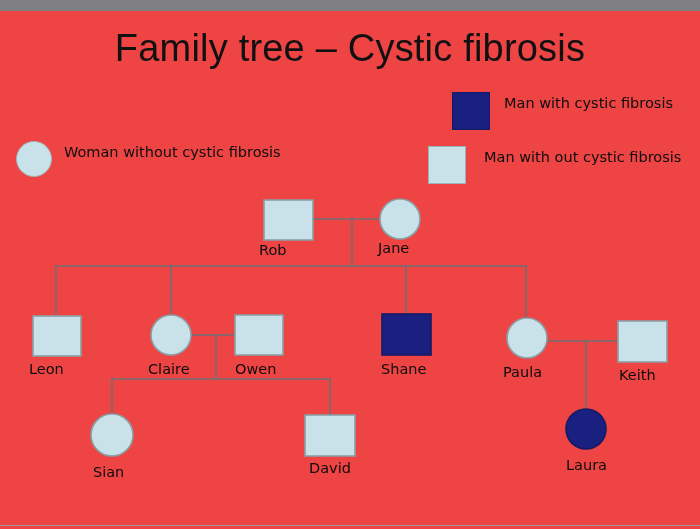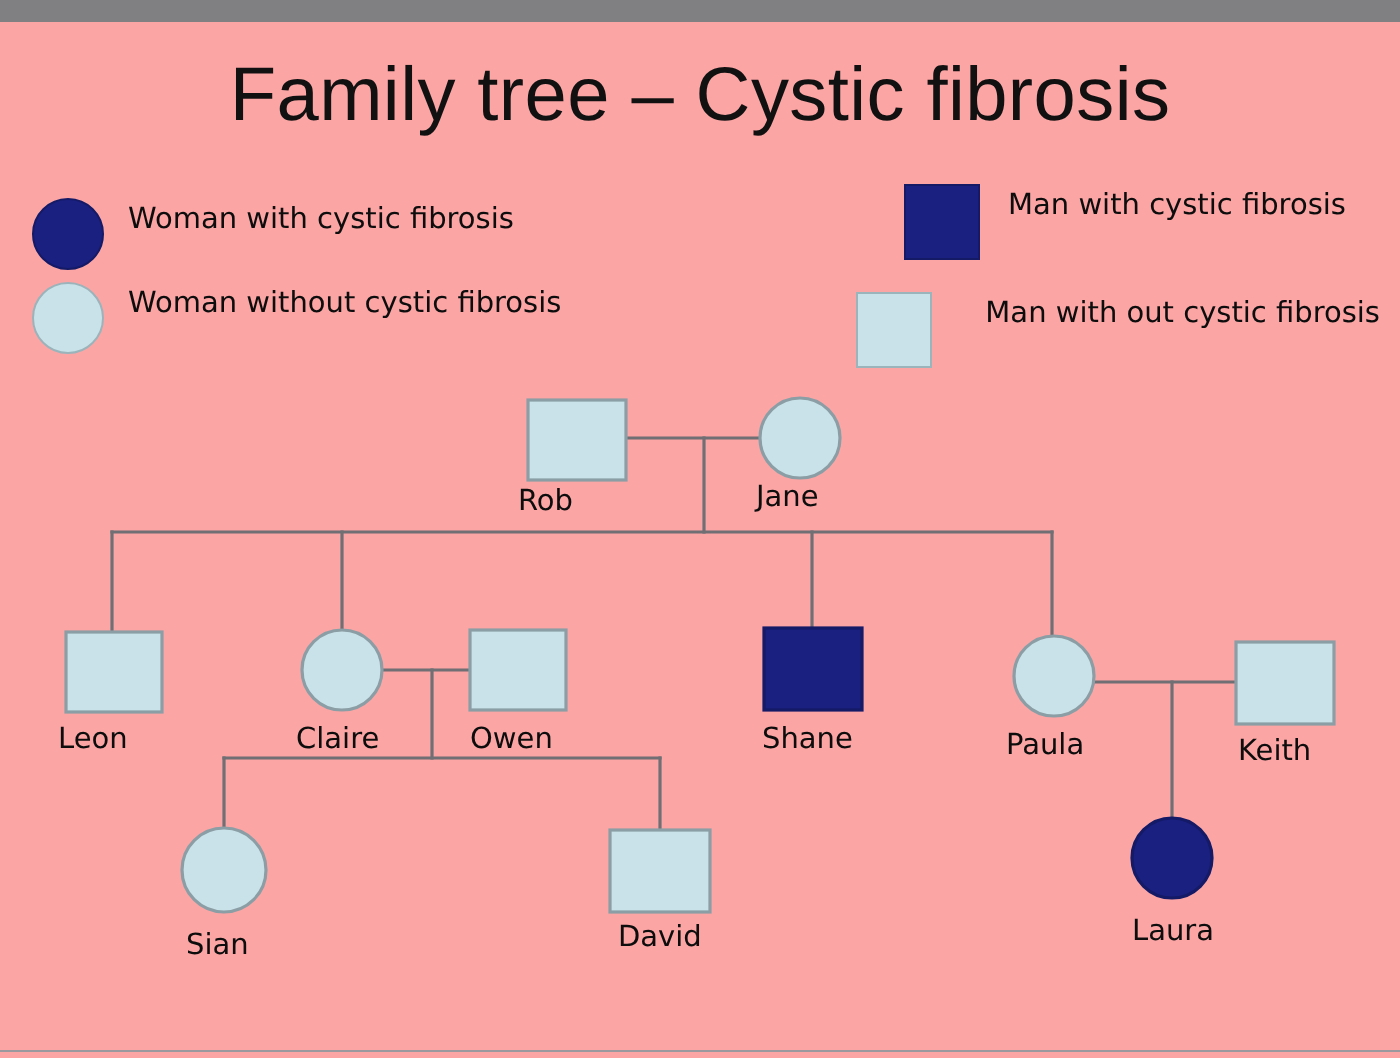--- a/index.html
+++ b/index.html
@@ -8,21 +8,21 @@
     padding: 0;
     background: #ffffff;
   }
   body {
     font-family: "DejaVu Sans", sans-serif;
   }
   #slide {
     position: relative;
     width: 700px;
     height: 529px;
-    background: #fca5a5;
+    background: #ef4444;
     overflow: hidden;
   }
   
   #top-bar {
     position: absolute;
     left: 0;
     top: 0;
     width: 700px;
     height: 11px;
     background: #808083;
@@ -84,21 +84,21 @@
     font-size: 14.5px;
     color: #0d0d0d;
     line-height: 1.33;
     margin-left: 12px;
     margin-top: 2px;
   }
 
   #legend-woman-affected { left: 16px;  top: 99px;  width: 330px; }
   #legend-woman-clear    { left: 16px;  top: 141px; width: 290px; }
   #legend-man-affected   { left: 452px; top: 92px;  width: 262px; }
-  #legend-man-clear      { left: 428px; top: 146px; width: 262px; justify-content: space-between; }
+  #legend-man-clear      { left: 428px; top: 146px; width: 262px; }
   #legend-man-affected .legend-label { margin-left: 14px; }
   #legend-man-clear .legend-label { margin-left: 18px; }
 
   
   #pedigree {
     position: absolute;
     left: 0;
     top: 0;
     width: 700px;
     height: 529px;
@@ -123,24 +123,20 @@
 </style>
 </head>
 <body>
 
 <div id="slide">
 
   <div id="top-bar"></div>
 
   <div id="title">Family tree – Cystic fibrosis</div>
 
-  <div class="legend-row" id="legend-woman-affected">
-    <div class="legend-swatch sw-circle filled"></div>
-    <div class="legend-label">Woman with cystic fibrosis</div>
-  </div>
 
   <div class="legend-row" id="legend-woman-clear">
     <div class="legend-swatch sw-circle clear"></div>
     <div class="legend-label">Woman without cystic fibrosis</div>
   </div>
 
   <div class="legend-row" id="legend-man-affected">
     <div class="legend-swatch sw-square filled"></div>
     <div class="legend-label">Man with cystic fibrosis</div>
   </div>

